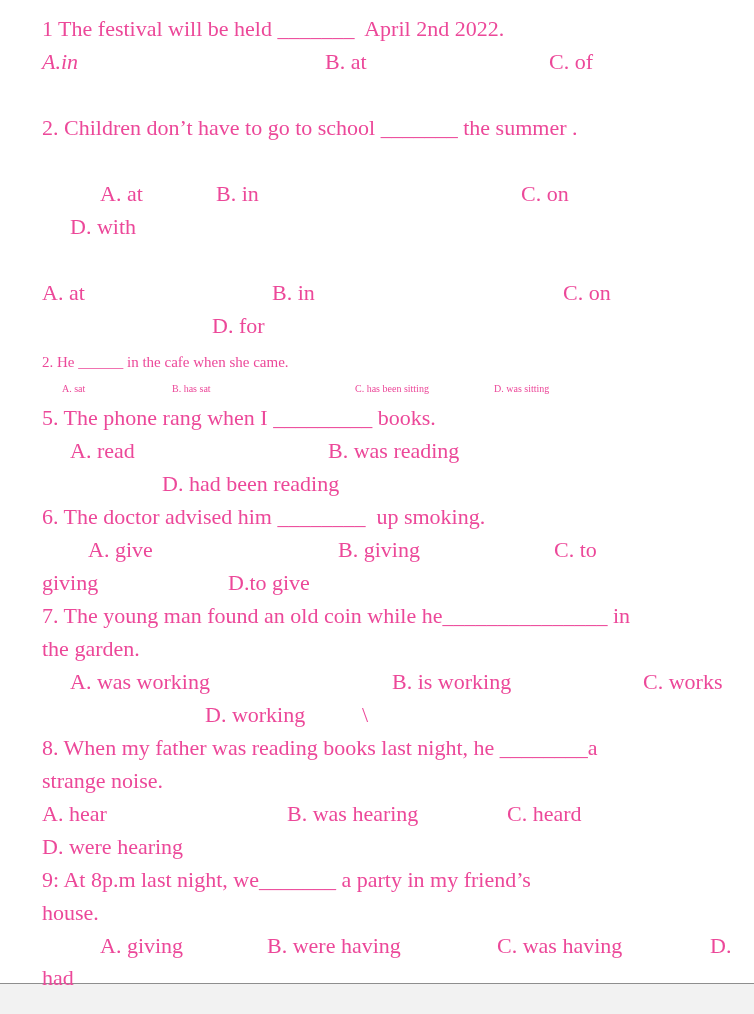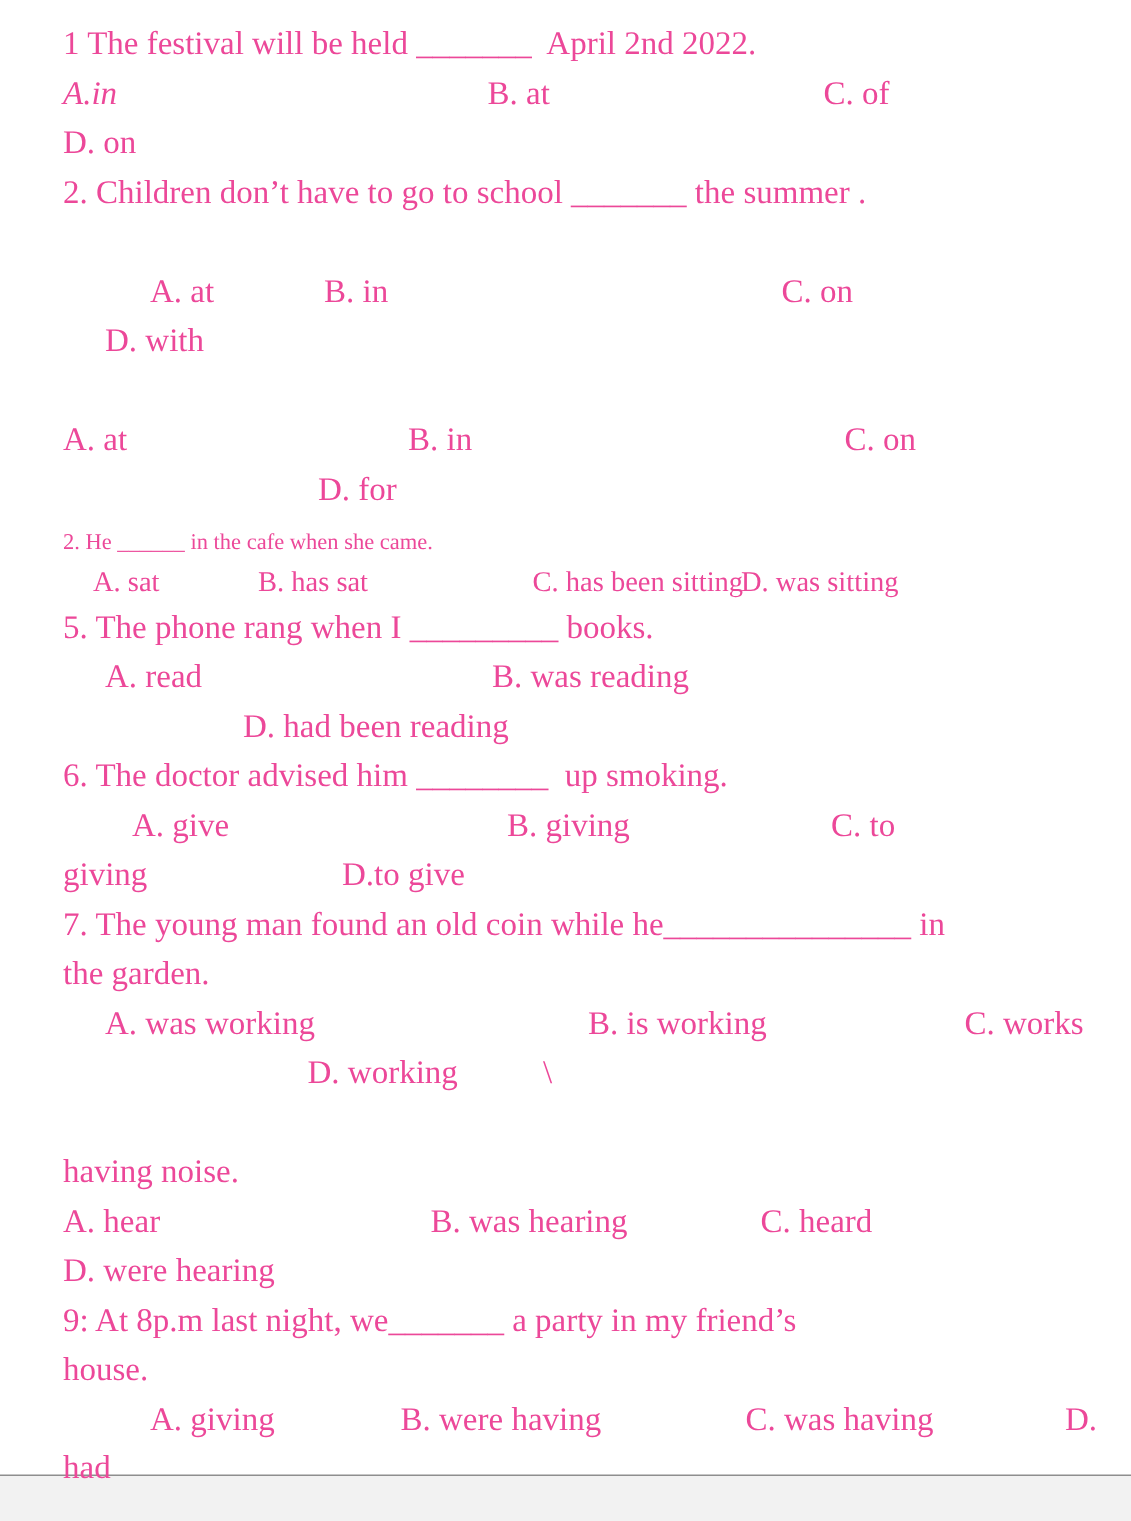--- a/index.html
+++ b/index.html
@@ -41,38 +41,38 @@
   }
 </style>
 </head>
 <body>
 
 <div class="doc" style="background: rgb(255, 255, 255); color: #ec4899; margin-top: 11px;">
   <div class="footer-divider" style="top: 972px; background: rgb(142, 142, 142);"></div>
   <div class="footer-bar" style="top: 973px; height: 41px; background: rgb(242, 242, 242);"></div>
 <div class="line" style="top: 2px; font-size: 22px;"><span class="seg" style="left: 42px;">1 The festival will be held _______  April 2nd 2022.</span></div>
     <div class="line" style="top: 35px; font-size: 22px;"><span class="seg" style="left: 42px; font-style: italic;">A.in</span><span class="seg" style="left: 325px;">B. at</span><span class="seg" style="left: 549px;">C. of</span></div>
-    <div class="line" style="top: 68px; font-size: 22px;"><span class="seg" style="left: 42px;">D. on</span></div>
     <div class="line" style="top: 101px; font-size: 22px;"><span class="seg" style="left: 42px;">2. Children don’t have to go to school _______ the summer .</span></div>
     <div class="line" style="top: 167px; font-size: 22px;"><span class="seg" style="left: 100px;">A. at</span><span class="seg" style="left: 216px;">B. in</span><span class="seg" style="left: 521px;">C. on</span></div>
     <div class="line" style="top: 200px; font-size: 22px;"><span class="seg" style="left: 70px;">D. with</span></div>
     <div class="line" style="top: 266px; font-size: 22px;"><span class="seg" style="left: 42px;">A. at</span><span class="seg" style="left: 272px;">B. in</span><span class="seg" style="left: 563px;">C. on</span></div>
     <div class="line" style="top: 299px; font-size: 22px;"><span class="seg" style="left: 212px;">D. for</span></div>
     <div class="line" style="top: 336px; font-size: 15px;"><span class="seg" style="left: 42px;">2. He ______ in the cafe when she came.</span></div>
-    <div class="line" style="top: 362px; font-size: 19px;"><span class="seg" style="left: 62px;">A. sat</span><span class="seg" style="left: 172px;">B. has sat</span><span class="seg" style="left: 355px;">C. has been sitting</span><span class="seg" style="left: 494px;">D. was sitting</span></div>
+    <div class="line" style="top: 362px; font-size: 10px;"><span class="seg" style="left: 62px;">A. sat</span><span class="seg" style="left: 172px;">B. has sat</span><span class="seg" style="left: 355px;">C. has been sitting</span><span class="seg" style="left: 494px;">D. was sitting</span></div>
     <div class="line" style="top: 391px; font-size: 22px;"><span class="seg" style="left: 42px;">5. The phone rang when I _________ books.</span></div>
     <div class="line" style="top: 424px; font-size: 22px;"><span class="seg" style="left: 70px;">A. read</span><span class="seg" style="left: 328px;">B. was reading</span></div>
     <div class="line" style="top: 457px; font-size: 22px;"><span class="seg" style="left: 162px;">D. had been reading</span></div>
     <div class="line" style="top: 490px; font-size: 22px;"><span class="seg" style="left: 42px;">6. The doctor advised him ________  up smoking.</span></div>
     <div class="line" style="top: 523px; font-size: 22px;"><span class="seg" style="left: 88px;">A. give</span><span class="seg" style="left: 338px;">B. giving</span><span class="seg" style="left: 554px;">C. to</span></div>
     <div class="line" style="top: 556px; font-size: 22px;"><span class="seg" style="left: 42px;">giving</span><span class="seg" style="left: 228px;">D.to give</span></div>
     <div class="line" style="top: 589px; font-size: 22px;"><span class="seg" style="left: 42px;">7. The young man found an old coin while he_______________ in</span></div>
     <div class="line" style="top: 622px; font-size: 22px;"><span class="seg" style="left: 42px;">the garden.</span></div>
     <div class="line" style="top: 655px; font-size: 22px;"><span class="seg" style="left: 70px;">A. was working</span><span class="seg" style="left: 392px;">B. is working</span><span class="seg" style="left: 643px;">C. works</span></div>
     <div class="line" style="top: 688px; font-size: 22px;"><span class="seg" style="left: 205px;">D. working</span><span class="seg" style="left: 362px;">\</span></div>
-    <div class="line" style="top: 754px; font-size: 22px;"><span class="seg" style="left: 42px;">having noise.</span></div>
+    <div class="line" style="top: 721px; font-size: 22px;"><span class="seg" style="left: 42px;">8. When my father was reading books last night, he ________a</span></div>
+    <div class="line" style="top: 754px; font-size: 22px;"><span class="seg" style="left: 42px;">strange noise.</span></div>
     <div class="line" style="top: 787px; font-size: 22px;"><span class="seg" style="left: 42px;">A. hear</span><span class="seg" style="left: 287px;">B. was hearing</span><span class="seg" style="left: 507px;">C. heard</span></div>
     <div class="line" style="top: 820px; font-size: 22px;"><span class="seg" style="left: 42px;">D. were hearing</span></div>
     <div class="line" style="top: 853px; font-size: 22px;"><span class="seg" style="left: 42px;">9: At 8p.m last night, we_______ a party in my friend’s</span></div>
     <div class="line" style="top: 886px; font-size: 22px;"><span class="seg" style="left: 42px;">house.</span></div>
     <div class="line" style="top: 919px; font-size: 22px;"><span class="seg" style="left: 100px;">A. giving</span><span class="seg" style="left: 267px;">B. were having</span><span class="seg" style="left: 497px;">C. was having</span><span class="seg" style="left: 710px;">D.</span></div>
     <div class="line" style="top: 951px; font-size: 22px;"><span class="seg" style="left: 42px;">had</span></div>
   </div>
 
 </body></html>

